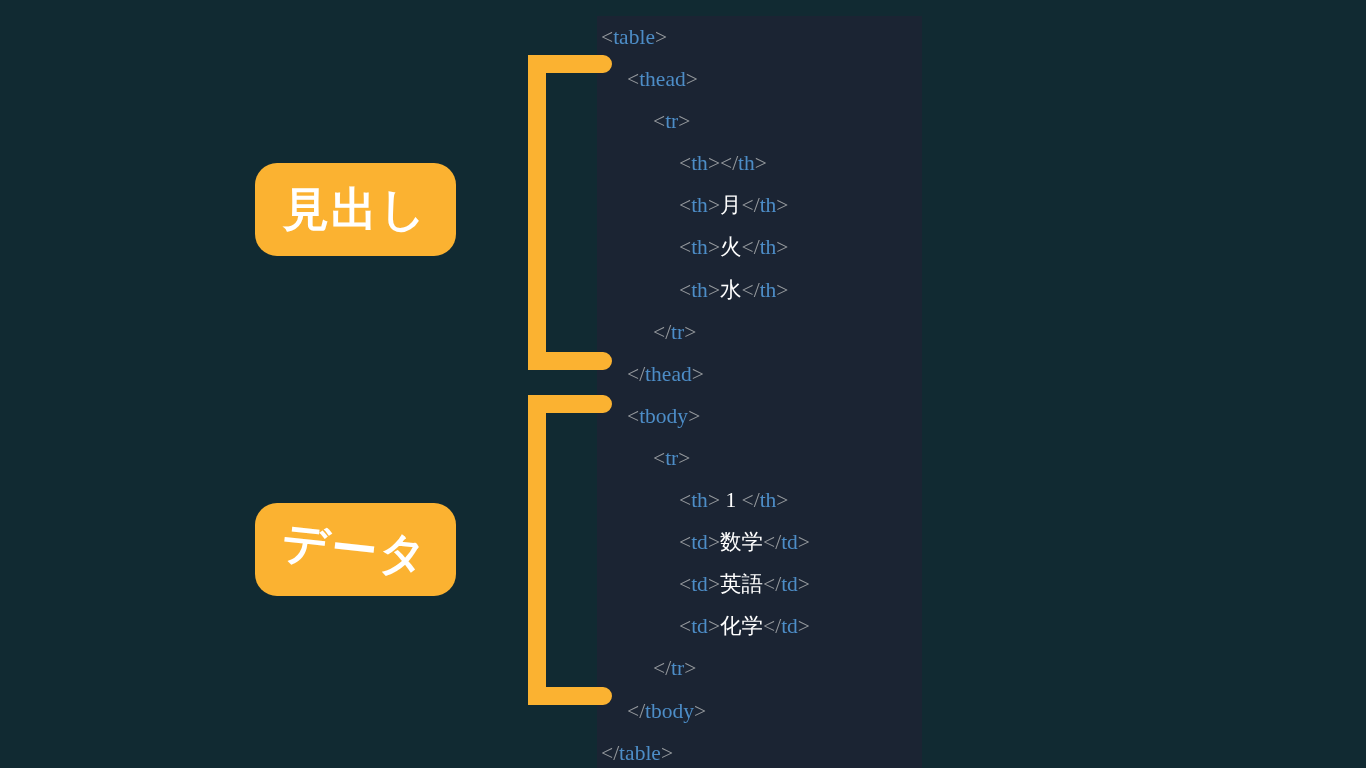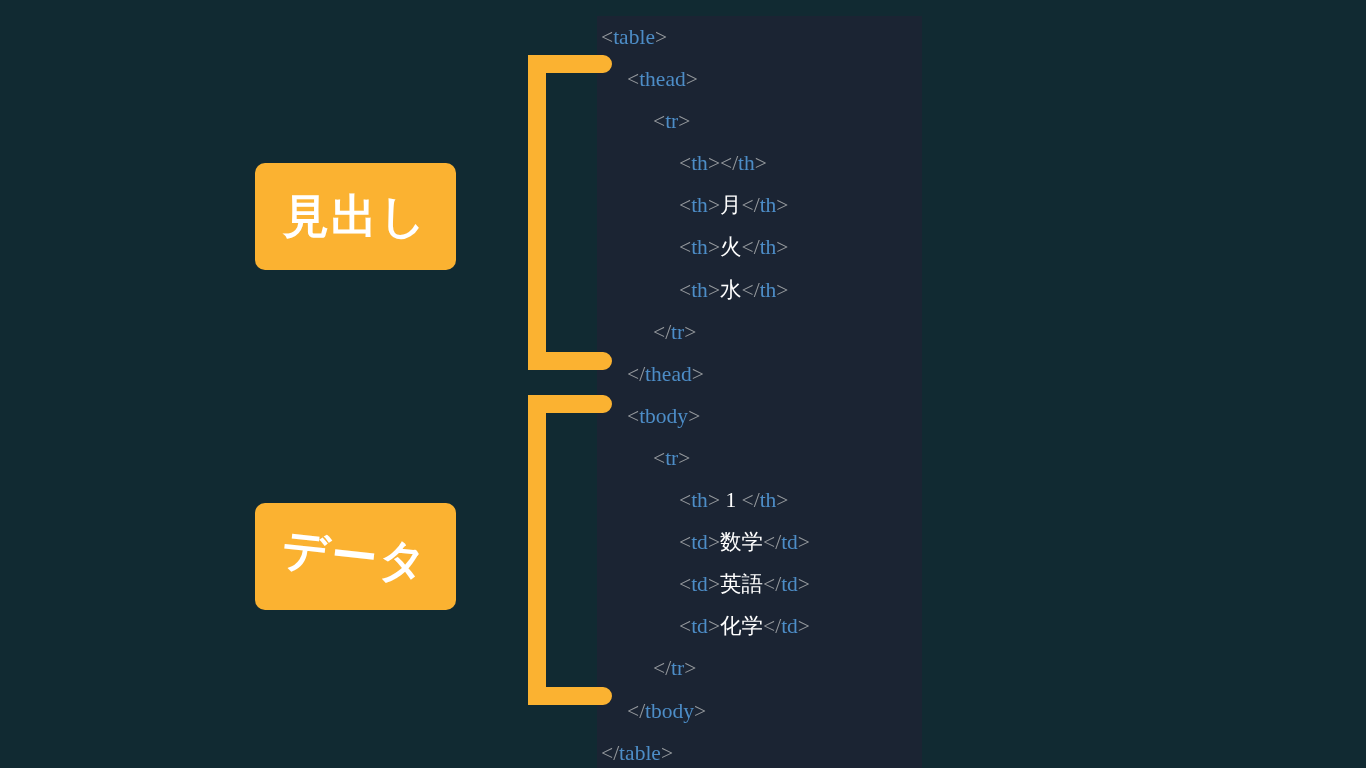--- a/index.html
+++ b/index.html
@@ -28,23 +28,23 @@
     line-height: 42.1px;
     white-space: pre;
   }
   .code-line { height: 42.1px; }
   .tok-p { color: var(--punct, #969A9E); }
   .tok-n { color: var(--tag, #4D8DC7); }
   .tok-x { color: var(--code-text, #FFFFFF); }
   .callout {
     position: absolute;
     width: 201px;
-    height: 107px;
+    height: 93px;
     background: var(--accent, #FBB231);
-    border-radius: 10px;
+    border-radius: 22px;
     display: flex;
     align-items: center;
     justify-content: center;
     color: #FFFFFF;
     font-weight: bold;
     font-size: 46px;
     letter-spacing: 2px;
   }
   .callout-heading { left: 255px; top: 163px; }
   .callout-data { left: 255px; top: 503px; }

